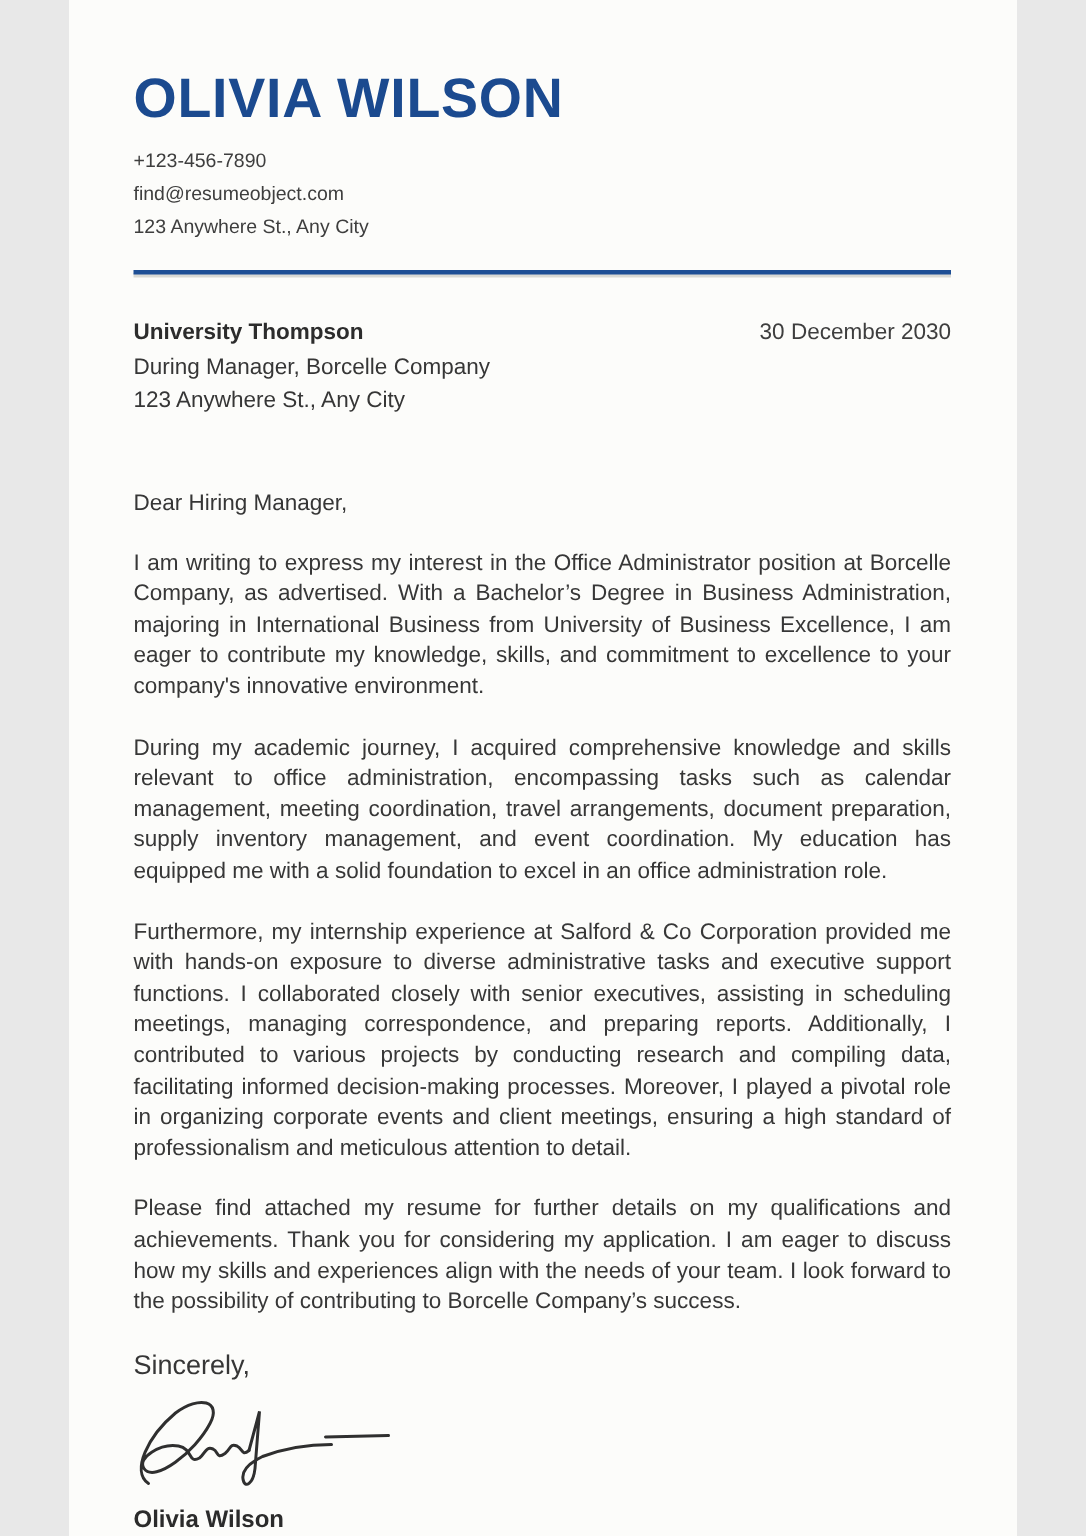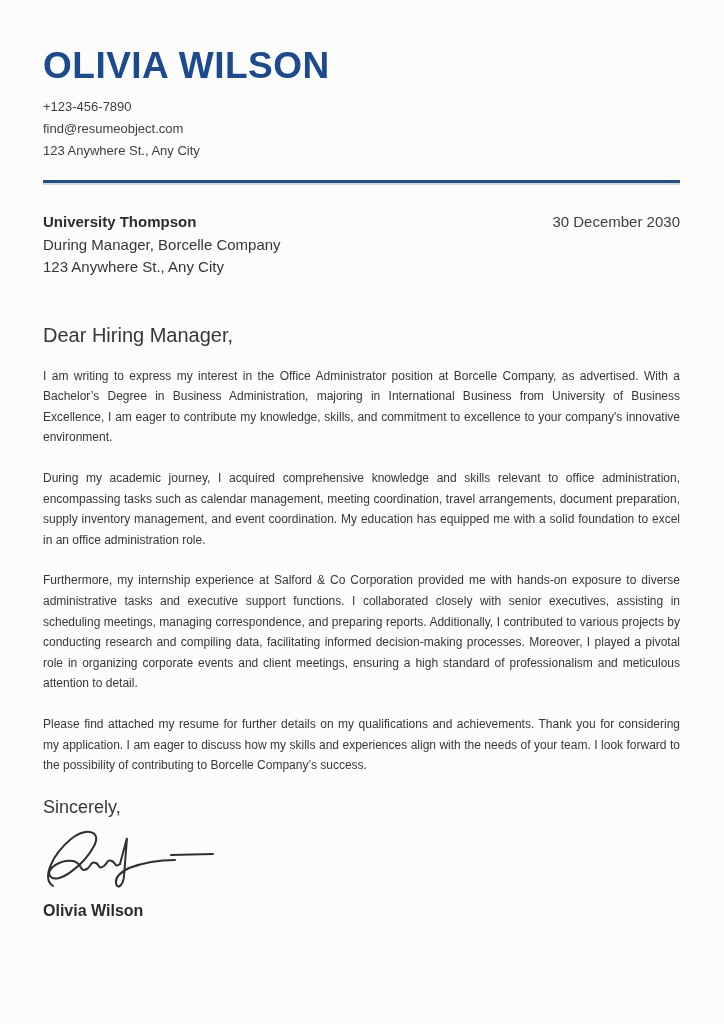--- a/index.html
+++ b/index.html
@@ -1,18 +1,18 @@
 <!DOCTYPE html>
 <html><head>
 <meta charset="utf-8">
 <style>
   * { margin: 0; padding: 0; box-sizing: border-box; }
   html, body { background: #e8e8e8; }
   .page {
-    width: 724px;
+    width: 632px;
     height: 1024px;
     margin: 0 auto;
     background: #fcfcfa;
     padding: 46px 44px 0 43px;
     font-family: "Liberation Sans", sans-serif;
     color: #363636;
     overflow: hidden;
   }
   .person-name {
     font-size: 37px;
@@ -35,26 +35,26 @@
     margin-top: 28px;
     display: flex;
     justify-content: space-between;
     align-items: flex-start;
   }
   .recipient-row p { font-size: 15px; line-height: 22.5px; }
   .recipient-name { font-weight: bold; color: #2c2c2c; }
   .letter-date { font-size: 15px; line-height: 22.5px; color: #3e3e3e; }
   .greeting {
     margin-top: 46px;
-    font-size: 20px;
+    font-size: 15px;
     line-height: 21px;
   }
   .body-para {
     margin-top: 20px;
-    font-size: 12px;
+    font-size: 15px;
     line-height: 20.6px;
     text-align: justify;
     color: #373737;
   }
   .closing {
     margin-top: 21px;
     font-size: 18px;
     line-height: 21px;
   }
   .signature-wrap { margin-top: 6px; height: 74px; }

